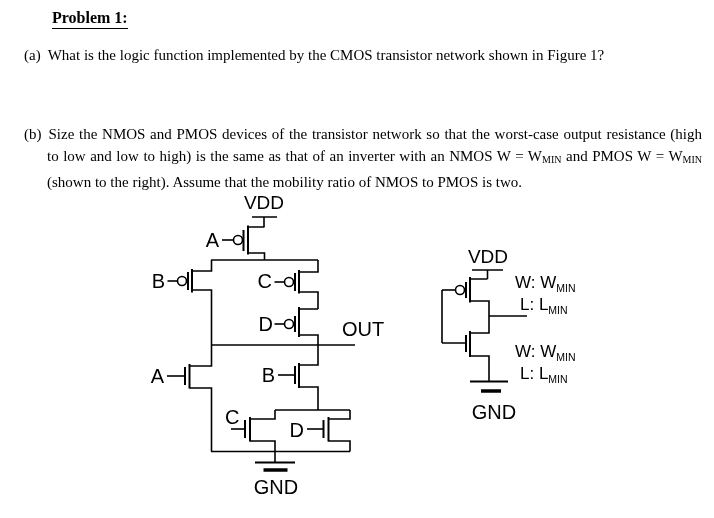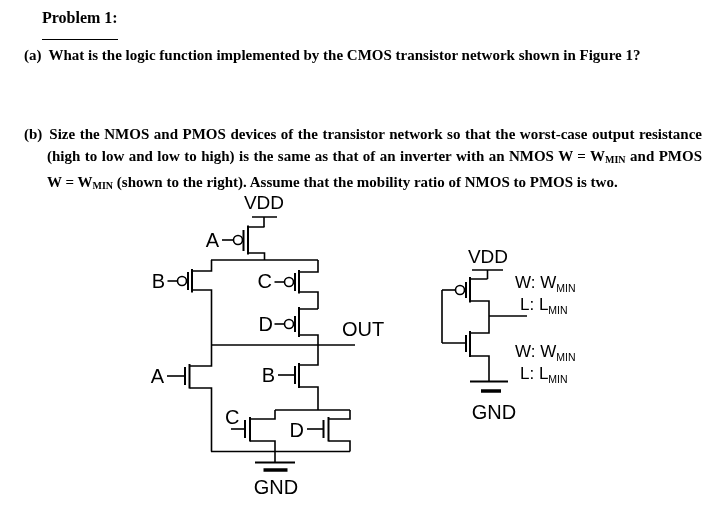--- a/index.html
+++ b/index.html
@@ -2,27 +2,27 @@
 <html><head>
 <meta charset="utf-8">
 <style>
   html,body{margin:0;padding:0;}
   body{
     position:relative;width:714px;height:518px;
     background:#ffffff;color:#000;overflow:hidden;
     font-family:"Liberation Serif", serif;
   }
   .heading{
-    position:absolute;left:42px;top:9px;
+    position:absolute;left:52px;top:9px;
     font-size:16px;font-weight:bold;
-    border-bottom:1.5px solid #000;padding-bottom:12px;
+    border-bottom:1.5px solid #000;padding-bottom:1px;
   }
   .para{
     position:absolute;left:24px;width:678px;
-    font-size:15px;font-weight:bold;line-height:22px;
+    font-size:15px;font-weight:normal;line-height:22px;
     padding-left:23px;text-indent:-23px;box-sizing:border-box;
   }
   .para-a{top:44px;}
   .para-b{top:83px;text-align:justify;margin-top:40px;}
   .item-label{padding-right:7px;}
   .sub{font-size:10px;vertical-align:-2px;letter-spacing:0;}
   svg{position:absolute;left:0;top:0;}
   .wire path{fill:none;stroke:#000;stroke-width:1.6;}
   .wire path.bar{stroke-width:2;}
   .wire path.gbar1{stroke-width:2;}

